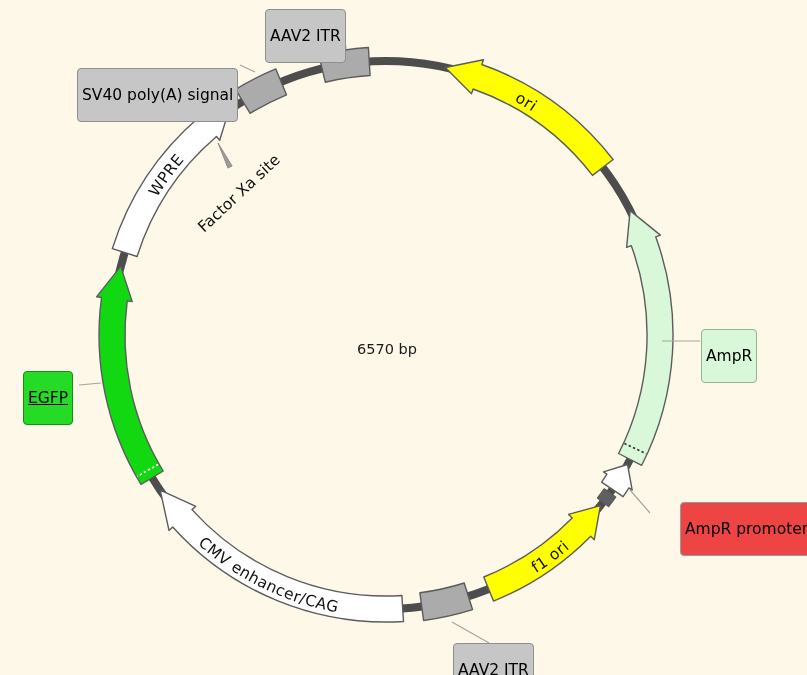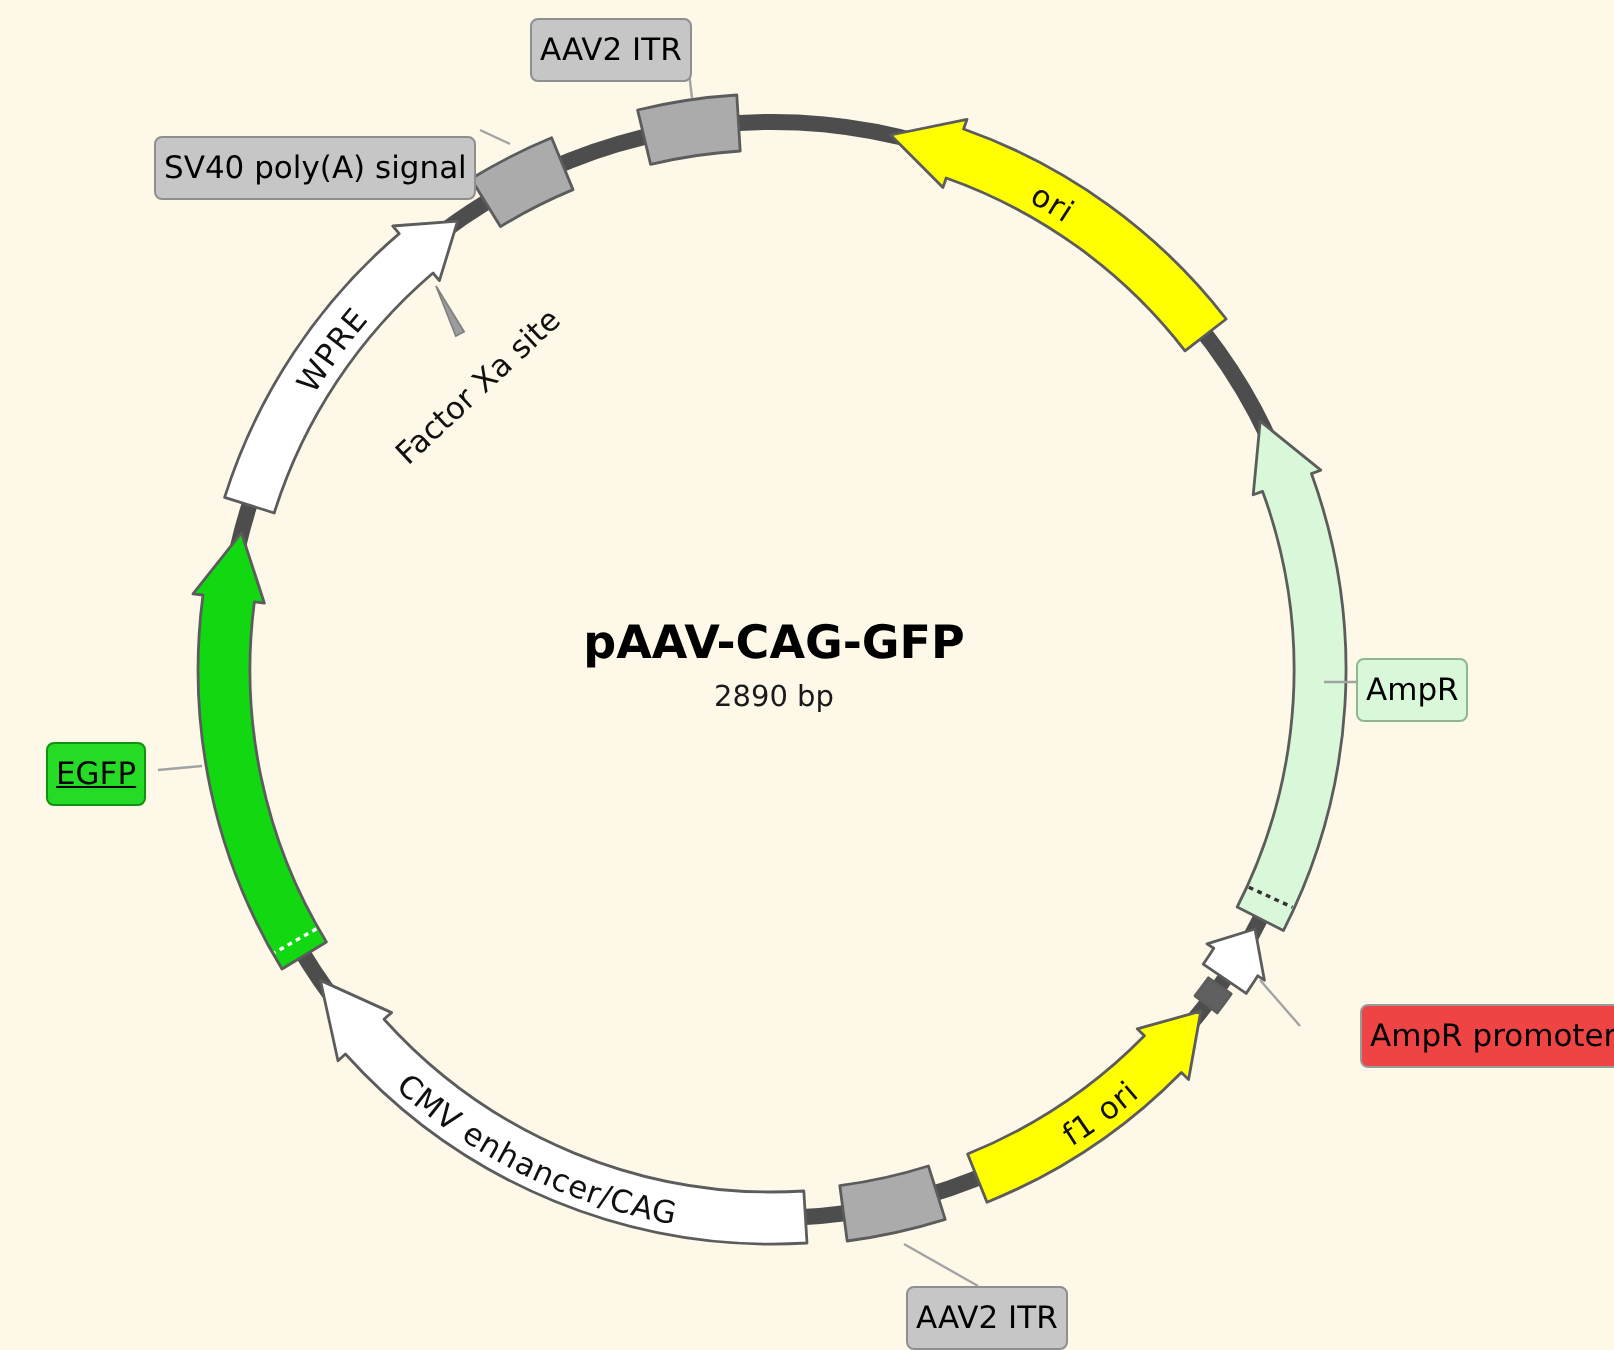--- a/index.html
+++ b/index.html
@@ -14,21 +14,21 @@
     position:absolute;left:387px;top:309px;transform:translateX(-50%);
     font-size:23px;font-weight:bold;color:#000;white-space:nowrap;
   }
   .center-subtitle{
     position:absolute;left:387px;top:341px;transform:translateX(-50%);
     font-size:14.5px;color:#1a1a1a;white-space:nowrap;
   }
   .tag{
     position:absolute;
     font-size:15.5px;line-height:1.3;color:#000;
-    padding:5px 4px;border-radius:4px;border:1px solid #8f8f8f;
+    padding:16px 4px;border-radius:4px;border:1px solid #8f8f8f;
     white-space:nowrap;
   }
   .curved-label{font-size:15.5px;fill:#101010;letter-spacing:0.4px;}
   .site-label{font-size:15.5px;fill:#101010;}
 </style>
 </head>
 <body>
 
 <div id="stage" style="background: rgb(253, 248, 232); width: 807px; height: 675px;">
   <svg id="map-svg" width="807" height="675" viewBox="0 0 807 675">
@@ -59,20 +59,19 @@
       <line x1="344" y1="32" x2="346" y2="49" stroke="#A3A3A3" stroke-width="1.2"></line>
       <line x1="240" y1="65" x2="255" y2="72" stroke="#A3A3A3" stroke-width="1.2"></line>
       <line x1="700" y1="341" x2="662" y2="341" stroke="#A3A3A3" stroke-width="1.2"></line>
       <line x1="650" y1="513" x2="630" y2="490" stroke="#A3A3A3" stroke-width="1.2"></line>
       <line x1="489" y1="643" x2="452" y2="622" stroke="#A3A3A3" stroke-width="1.2"></line>
       <line x1="79" y1="385" x2="101" y2="383" stroke="#A3A3A3" stroke-width="1.2"></line>
     </svg>
   <div id="label-layer">
       <div class="tag" style="left: 265px; top: 9px; background: rgb(198, 198, 198); border-color: rgb(143, 143, 143);">AAV2 ITR</div>
       <div class="tag" style="left: 77px; top: 44px; background: rgb(198, 198, 198); border-color: rgb(143, 143, 143); margin-top: 24px;">SV40 poly(A) signal</div>
-      <div class="tag" style="left: 678px; top: 329px; background: rgb(217, 247, 217); border-color: rgb(144, 184, 144);">AmpR</div>
+      <div class="tag" style="left: 701px; top: 329px; background: rgb(217, 247, 217); border-color: rgb(144, 184, 144);">AmpR</div>
       <div class="tag" style="left: 649px; top: 502px; background: #ef4444; border-color: rgb(154, 154, 154); margin-left: 31px;">AmpR promoter</div>
       <div class="tag" style="left: 453px; top: 643px; background: rgb(198, 198, 198); border-color: rgb(143, 143, 143);">AAV2 ITR</div>
       <div class="tag" style="left: 23px; top: 371px; background: rgb(38, 219, 38); border-color: rgb(18, 145, 18); text-decoration: underline;">EGFP</div>
     </div>
-  <div class="center-title">pAAV-CAG-GFP</div>
-  <div class="center-subtitle">2890 bp</div>
+  <div class="center-subtitle">6570 bp</div>
 </div>
 
 </body></html>

